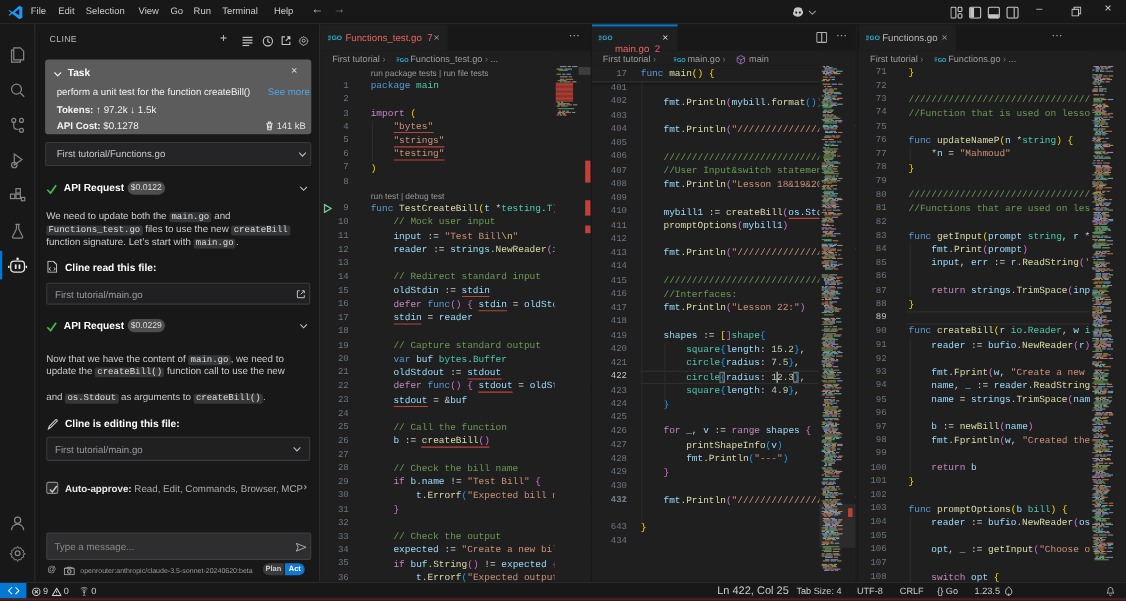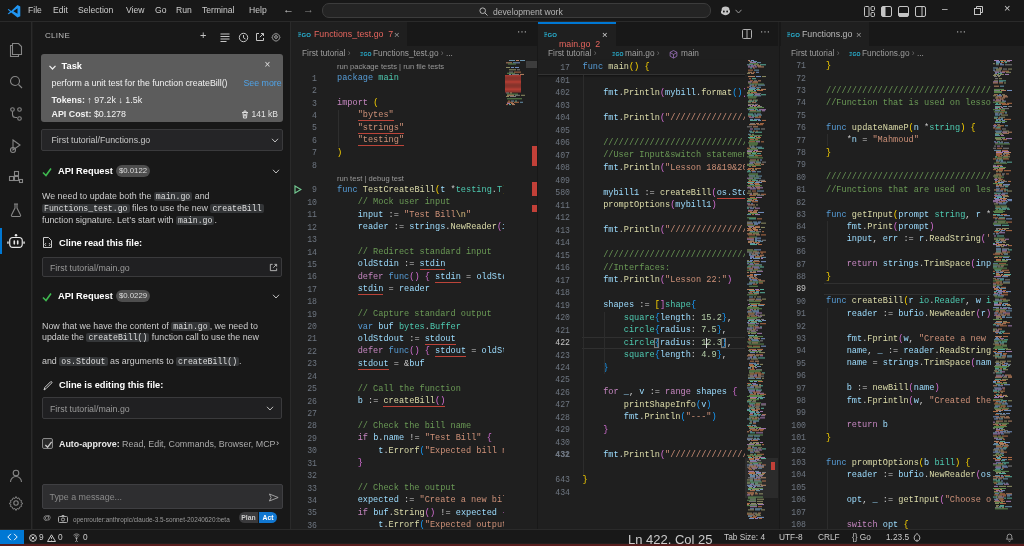--- a/index.html
+++ b/index.html
@@ -18,27 +18,20 @@
 <div class="abs" style="left:28px;top:5px;font-size:8.6px;color:#ccc">File</div>
 <div class="abs" style="left:53px;top:5px;font-size:8.6px;color:#ccc">Edit</div>
 <div class="abs" style="left:78px;top:5px;font-size:8.6px;color:#ccc">Selection</div>
 <div class="abs" style="left:126px;top:5px;font-size:8.6px;color:#ccc">View</div>
 <div class="abs" style="left:155px;top:5px;font-size:8.6px;color:#ccc">Go</div>
 <div class="abs" style="left:176px;top:5px;font-size:8.6px;color:#ccc">Run</div>
 <div class="abs" style="left:202px;top:5px;font-size:8.6px;color:#ccc">Terminal</div>
 <div class="abs" style="left:249px;top:5px;font-size:8.6px;color:#ccc">Help</div>
 <div class="abs" style="left:283px;top:3px;font-size:11px;color:#cfcfcf">←</div>
 <div class="abs" style="left:303px;top:3px;font-size:11px;color:#8a8a8a">→</div>
-<div class="abs" style="left:322px;top:3px;width:389px;height:15px;background:#242424;border:1px solid #3c3c3c;border-radius:7px">
-<svg class="abs" style="left:156px;top:3px" width="9" height="9" viewBox="0 0 9 9" stroke="#b5b5b5" fill="none">
-          <circle cx="3.7" cy="3.7" r="2.8"></circle>
-          <path d="M6 6 L8.5 8.5"></path>
-        </svg>
-<div class="abs" style="left:170px;top:2.5px;font-size:8.6px;color:#b5b5b5">development work</div>
-</div>
 <svg class="abs" style="left:719px;top:5px" width="13" height="12" viewBox="0 0 16 16">
         <path fill="#c5c5c5" d="M8 2c3 0 5.2 1.2 5.2 3.5v1c.5.2.8.6.8 1.1v1.8c0 .3-.1.5-.3.7C12.3 12.6 10.3 13.5 8 13.5s-4.3-.9-5.7-2.4c-.2-.2-.3-.4-.3-.7V8.6c0-.5.3-.9.8-1.1v-1C2.8 3.2 5 2 8 2zm-2.2 5.2c-.7 0-1.2.6-1.2 1.4s.5 1.4 1.2 1.4 1.2-.6 1.2-1.4-.5-1.4-1.2-1.4zm4.4 0c-.7 0-1.2.6-1.2 1.4s.5 1.4 1.2 1.4 1.2-.6 1.2-1.4-.5-1.4-1.2-1.4z"></path>
       </svg>
 <svg class="abs" style="left:735px;top:9px" width="7" height="5" viewBox="0 0 7 5" stroke="#9a9a9a" fill="none">
         <path d="M0.5 0.8 L3.5 4 L6.5 0.8"></path>
       </svg>
 <svg class="abs" style="left:864px;top:6px" width="66" height="11" viewBox="0 0 66 11">
         <g stroke="#c5c5c5" fill="none">
 <rect x="0.5" y="0.5" width="4.5" height="10" rx="1"></rect>
           <rect x="7" y="0.5" width="3.5" height="4" rx="1"></rect>
@@ -412,21 +405,21 @@
 <div class="ln" style="left:6px;width:26px;top:91.3px;">404</div>
 <div class="cl" style="left:44.5px;top:89.8px"><span style="color:#cccccc">    </span><span style="color:#9cdcfe">fmt</span><span style="color:#cccccc">.</span><span style="color:#dcdcaa">Println</span><span style="color:#d670d6">(</span><span style="color:#ce9178">"////////////////////////</span></div>
 <div class="ln" style="left:6px;width:26px;top:103.7px;">405</div>
 <div class="ln" style="left:6px;width:26px;top:116.2px;">406</div>
 <div class="cl" style="left:44.5px;top:114.7px"><span style="color:#cccccc">    </span><span style="color:#6a9955">////////////////////////////////</span></div>
 <div class="ln" style="left:6px;width:26px;top:128.7px;">407</div>
 <div class="cl" style="left:44.5px;top:127.2px"><span style="color:#cccccc">    </span><span style="color:#6a9955">//User Input&amp;switch statements&amp;</span></div>
 <div class="ln" style="left:6px;width:26px;top:141.2px;">408</div>
 <div class="cl" style="left:44.5px;top:139.7px"><span style="color:#cccccc">    </span><span style="color:#9cdcfe">fmt</span><span style="color:#cccccc">.</span><span style="color:#dcdcaa">Println</span><span style="color:#d670d6">(</span><span style="color:#ce9178">"Lesson 18&amp;19&amp;20&amp;21:"</span></div>
 <div class="ln" style="left:6px;width:26px;top:153.7px;">409</div>
-<div class="ln" style="left:6px;width:26px;top:166.2px;">580</div>
+<div class="ln" style="left:6px;width:26px;top:166.2px;">410</div>
 <div class="cl" style="left:44.5px;top:164.7px"><span style="color:#cccccc">    </span><span style="color:#9cdcfe">mybill1</span><span style="color:#cccccc"> := </span><span style="color:#dcdcaa">createBill</span><span style="color:#d670d6">(</span><span style="color:#9cdcfe;border-bottom:1.1px solid rgba(205,72,60,0.9)">os.Stdi</span><span style="color:#9cdcfe">n</span></div>
 <div class="ln" style="left:6px;width:26px;top:178.7px;">411</div>
 <div class="cl" style="left:44.5px;top:177.2px"><span style="color:#cccccc">    </span><span style="color:#dcdcaa">promptOptions</span><span style="color:#d670d6">(</span><span style="color:#9cdcfe">mybill1</span><span style="color:#d670d6">)</span></div>
 <div class="ln" style="left:6px;width:26px;top:191.1px;">412</div>
 <div class="ln" style="left:6px;width:26px;top:203.6px;">413</div>
 <div class="cl" style="left:44.5px;top:202.1px"><span style="color:#cccccc">    </span><span style="color:#9cdcfe">fmt</span><span style="color:#cccccc">.</span><span style="color:#dcdcaa">Println</span><span style="color:#d670d6">(</span><span style="color:#ce9178">"////////////////////////</span></div>
 <div class="ln" style="left:6px;width:26px;top:216.1px;">414</div>
 <div class="ln" style="left:6px;width:26px;top:228.6px;">415</div>
 <div class="cl" style="left:44.5px;top:227.1px"><span style="color:#cccccc">    </span><span style="color:#6a9955">////////////////////////////////</span></div>
 <div class="ln" style="left:6px;width:26px;top:241.1px;">416</div>
@@ -2177,21 +2170,21 @@
         <path d="M4.5 0.8 L8.5 7.5 H0.5 Z"></path>
         <path d="M4.5 3v2M4.5 6.2v0.6" stroke-width="0.8"></path>
       </svg>
 <div class="abs" style="left:58px;top:2px;font-size:8.3px;color:#ccc">0</div>
 <svg class="abs" style="left:72px;top:3px" width="9" height="9" viewBox="0 0 16 16" stroke="#ccc" fill="none">
         <path d="M4 6 a5 5 0 0 1 8 0 M2.5 4 a7.5 7.5 0 0 1 11 0 M5.5 8 a3.2 3.2 0 0 1 5 0"></path>
         <circle cx="8" cy="9.5" r="1" fill="#ccc"></circle>
         <path d="M8 10.5 L8 14 M8 14 L5.5 15.5 M8 14 L10.5 15.5"></path>
       </svg>
 <div class="abs" style="left:83px;top:2px;font-size:8.3px;color:#ccc">0</div>
-<div class="abs" style="left:628px;top:2px;font-size:13px;color:#ccc">Ln 422, Col 25</div>
+<div class="abs" style="left:652px;top:2px;font-size:10px;color:#ccc">Ln 422, Col 25</div>
 <div class="abs" style="left:724px;top:2px;font-size:8.3px;color:#ccc">Tab Size: 4</div>
 <div class="abs" style="left:779px;top:2px;font-size:8.3px;color:#ccc">UTF-8</div>
 <div class="abs" style="left:818px;top:2px;font-size:8.3px;color:#ccc">CRLF</div>
 <div class="abs" style="left:852px;top:2px;font-size:8.3px;color:#ccc">{} Go</div>
 <div class="abs" style="left:886px;top:2px;font-size:8.3px;color:#ccc">1.23.5</div>
 <svg class="abs" style="left:913px;top:2.5px" width="8" height="9" viewBox="0 0 8 9" stroke="#ccc" fill="none" stroke-width="0.9">
         <path d="M4 0.5 C6 2 7.5 4 6.5 6.5 C5.5 8.5 2.5 8.5 1.5 6.5 C0.5 4 2 2 4 0.5 Z M4 6.5 V8.5"></path>
       </svg>
 <svg class="abs" style="left:1005px;top:2.5px" width="9" height="9" viewBox="0 0 16 16" stroke="#ccc" fill="none" stroke-width="1.2">
         <path d="M8 2 a4 4 0 0 1 4 4 v3 l1.5 2 h-11 L4 9 V6 a4 4 0 0 1 4-4 Z M6.5 13.5 a1.5 1.5 0 0 0 3 0"></path>

